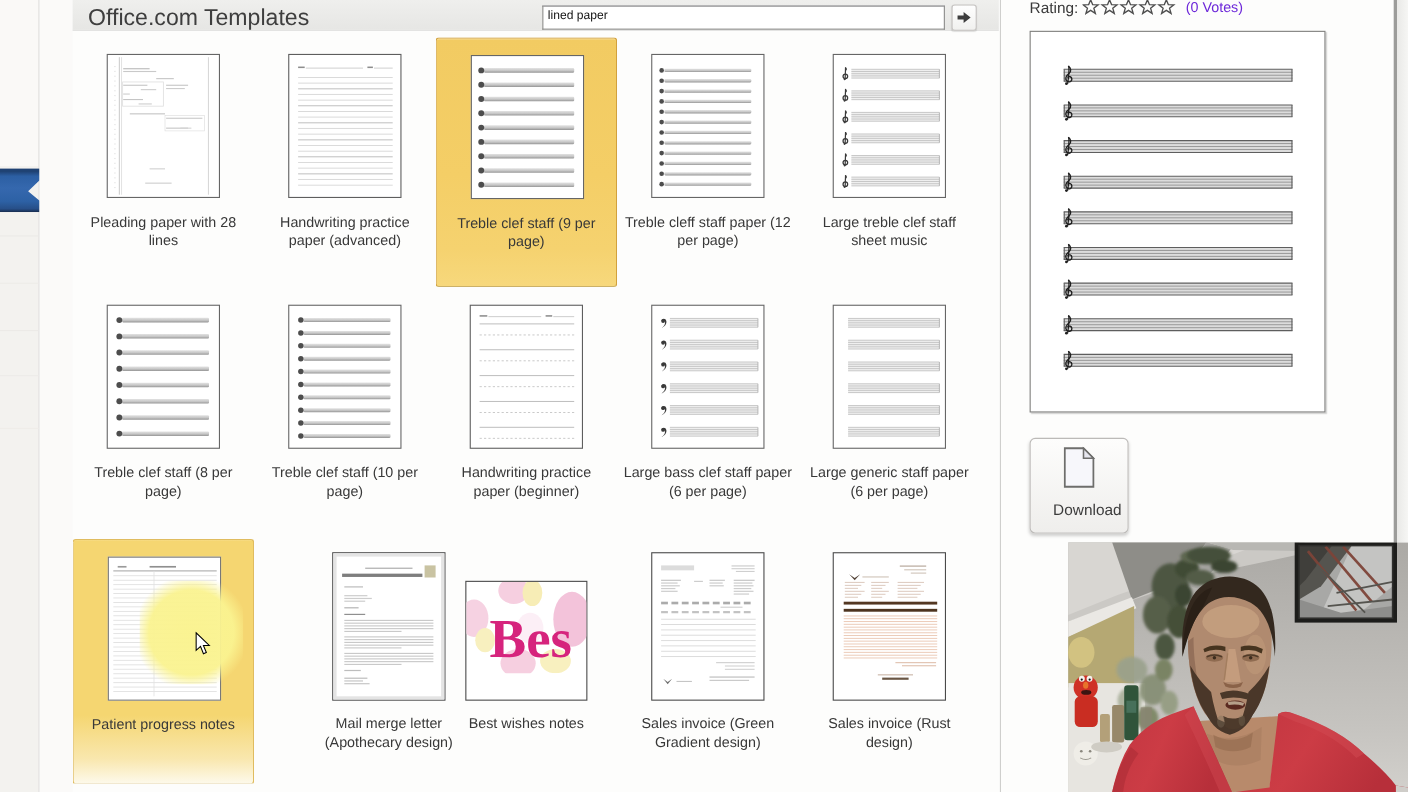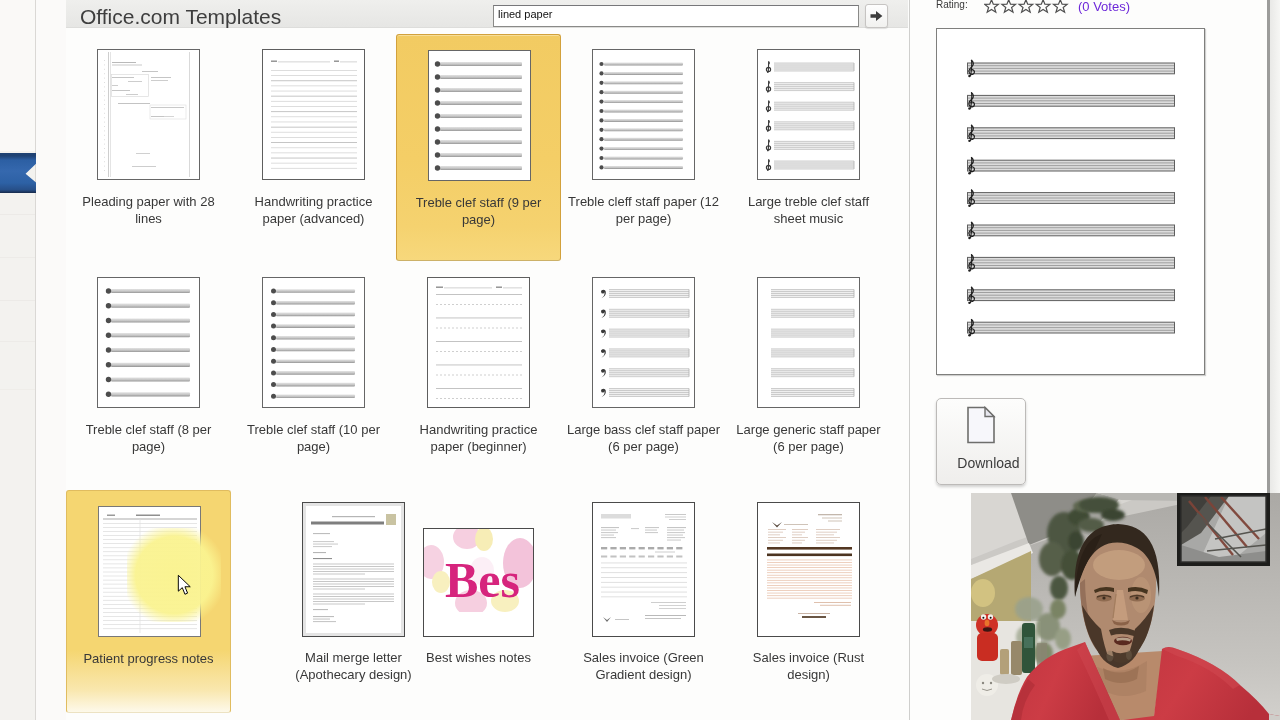--- a/index.html
+++ b/index.html
@@ -718,21 +718,21 @@
           <rect x="56" y="99" width="37" height="0.9" fill="#dcb9a4"></rect>
           <rect x="62" y="101.8" width="31" height="0.9" fill="#dcb9a4"></rect>
           <rect x="40" y="110" width="32" height="1" fill="#c9b4a6"></rect>
           <rect x="44" y="113" width="24" height="2" fill="#6a5644"></rect>
         </svg></div>
       <div class="cap">Sales invoice (Rust<br>design)</div>
     </div>
 
 <div class="abs" style="left:909px;top:0;width:1px;height:720px;background:#cfcfcd"></div>
 
-<div class="abs" style="left:936px;top:-1px;font-size:10px;color:#3a3a3a;">Rating:</div>
+<div class="abs" style="left:936px;top:-1px;font-size:14px;color:#3a3a3a;">Rating:</div>
 <svg class="abs" style="left:984px;top:-1px" width="90" height="15" viewBox="0 0 90 15">
       <g transform="translate(0.0,0)">
         <path d="M7.5,0.8 L9.3,5.2 L14.3,5.4 L10.4,8.4 L11.8,13.2 L7.5,10.4 L3.2,13.2 L4.6,8.4 L0.7,5.4 L5.7,5.2 Z" fill="#fdfdfc" stroke="#4e4e4e" stroke-width="1.2"></path>
       </g>
       <g transform="translate(17.2,0)">
         <path d="M7.5,0.8 L9.3,5.2 L14.3,5.4 L10.4,8.4 L11.8,13.2 L7.5,10.4 L3.2,13.2 L4.6,8.4 L0.7,5.4 L5.7,5.2 Z" fill="#fdfdfc" stroke="#4e4e4e" stroke-width="1.2"></path>
       </g>
       <g transform="translate(34.4,0)">
         <path d="M7.5,0.8 L9.3,5.2 L14.3,5.4 L10.4,8.4 L11.8,13.2 L7.5,10.4 L3.2,13.2 L4.6,8.4 L0.7,5.4 L5.7,5.2 Z" fill="#fdfdfc" stroke="#4e4e4e" stroke-width="1.2"></path>
       </g>

